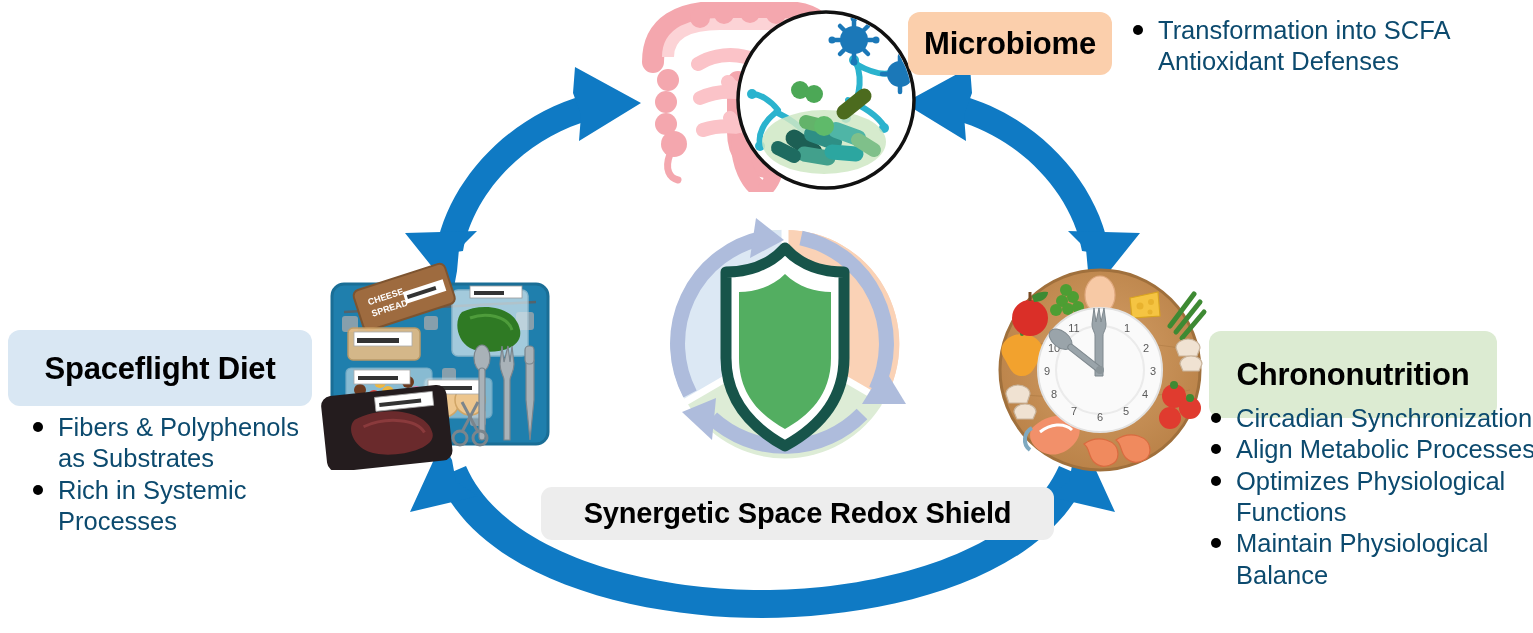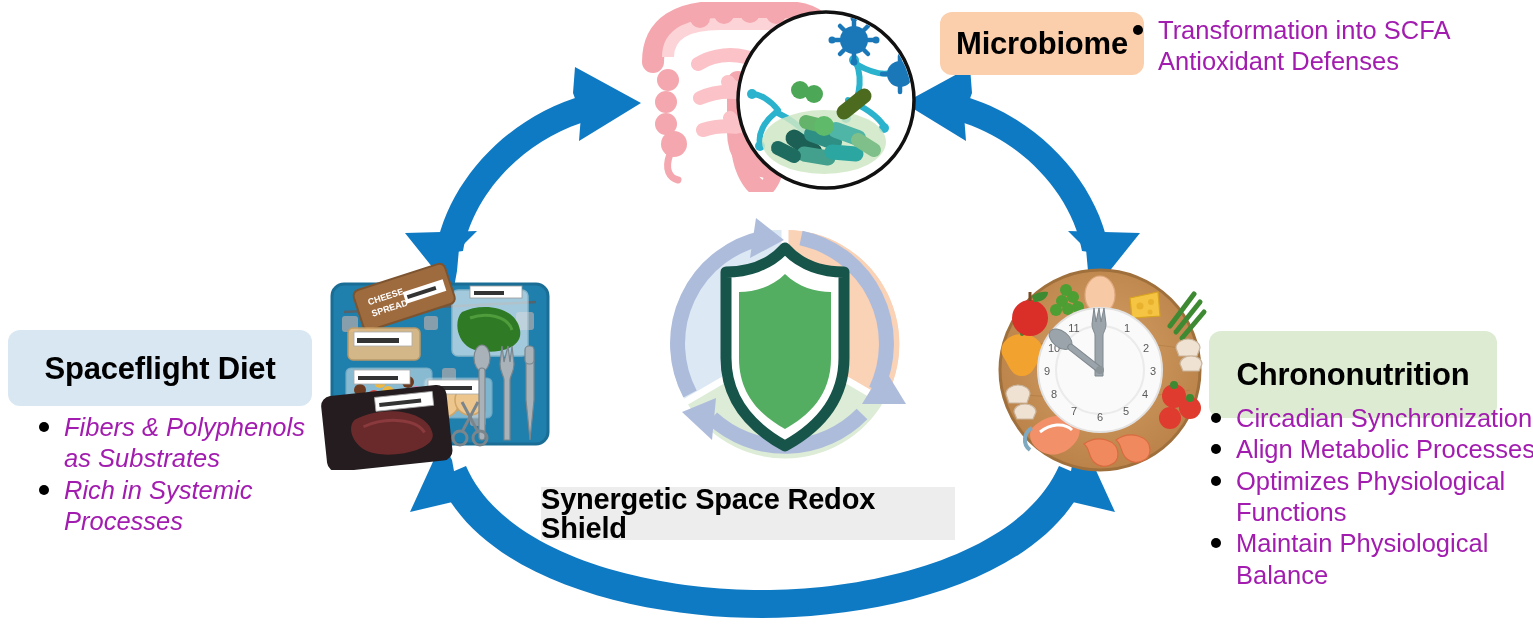--- a/index.html
+++ b/index.html
@@ -10,41 +10,41 @@
     color:#000;
   }
   .stage{position:absolute;inset:0;}
 
   
   .pill{
     position:absolute;display:flex;align-items:center;justify-content:center;
     border-radius:12px;font-weight:bold;color:#000;
     letter-spacing:-0.2px;line-height:1;
   }
-  #pill-microbiome{left:940px;top:12px;width:204px;height:63px;font-size:31px;background:#FBCFAC;}
+  #pill-microbiome{left:908px;top:12px;width:204px;height:63px;font-size:31px;background:#FBCFAC;}
   #pill-diet{left:8px;top:330px;width:304px;height:76px;font-size:31px;background:#D9E7F3;}
   #pill-chrono{left:1209px;top:331px;width:288px;height:87px;font-size:31px;background:#DCEBD2;}
   #pill-center{
-    left:541px;top:487px;width:414px;height:53px;font-size:29px;
-    background:#EDEDED;border-radius:0;
+    left:541px;top:487px;width:513px;height:53px;font-size:29px;
+    background:#EDEDED;border-radius:11px;
   }
 
   
   .bullets{position:absolute;list-style:none;margin:0;padding:0;}
   .bullets li{
     position:relative;padding-left:30px;font-size:25.5px;line-height:1.19;
-    margin-bottom:1px;color:#a21caf;
+    margin-bottom:1px;color:#0c4a6e;
   }
   .bullets li::before{
     content:"";position:absolute;left:5px;top:10px;
     width:10px;height:10px;border-radius:50%;background:#000;
   }
   .bullets li.nobullet::before{display:none;}
   #bul-microbiome{left:1128px;top:15px;width:400px;}
-  #bul-diet{left:34px;top:412px;width:290px;font-style:italic;}
+  #bul-diet{left:28px;top:412px;width:290px;}
   #bul-chrono{left:1206px;top:403px;width:330px;}
 
   
   .bigarrow{position:absolute;}
   #arrow-left-up{left:375px;top:55px;width:275px;height:245px;}
   #arrow-right-down{left:895px;top:55px;width:275px;height:245px;}
   #arrow-bottom{left:390px;top:430px;width:745px;height:200px;}
 
   
   .illus{position:absolute;}

